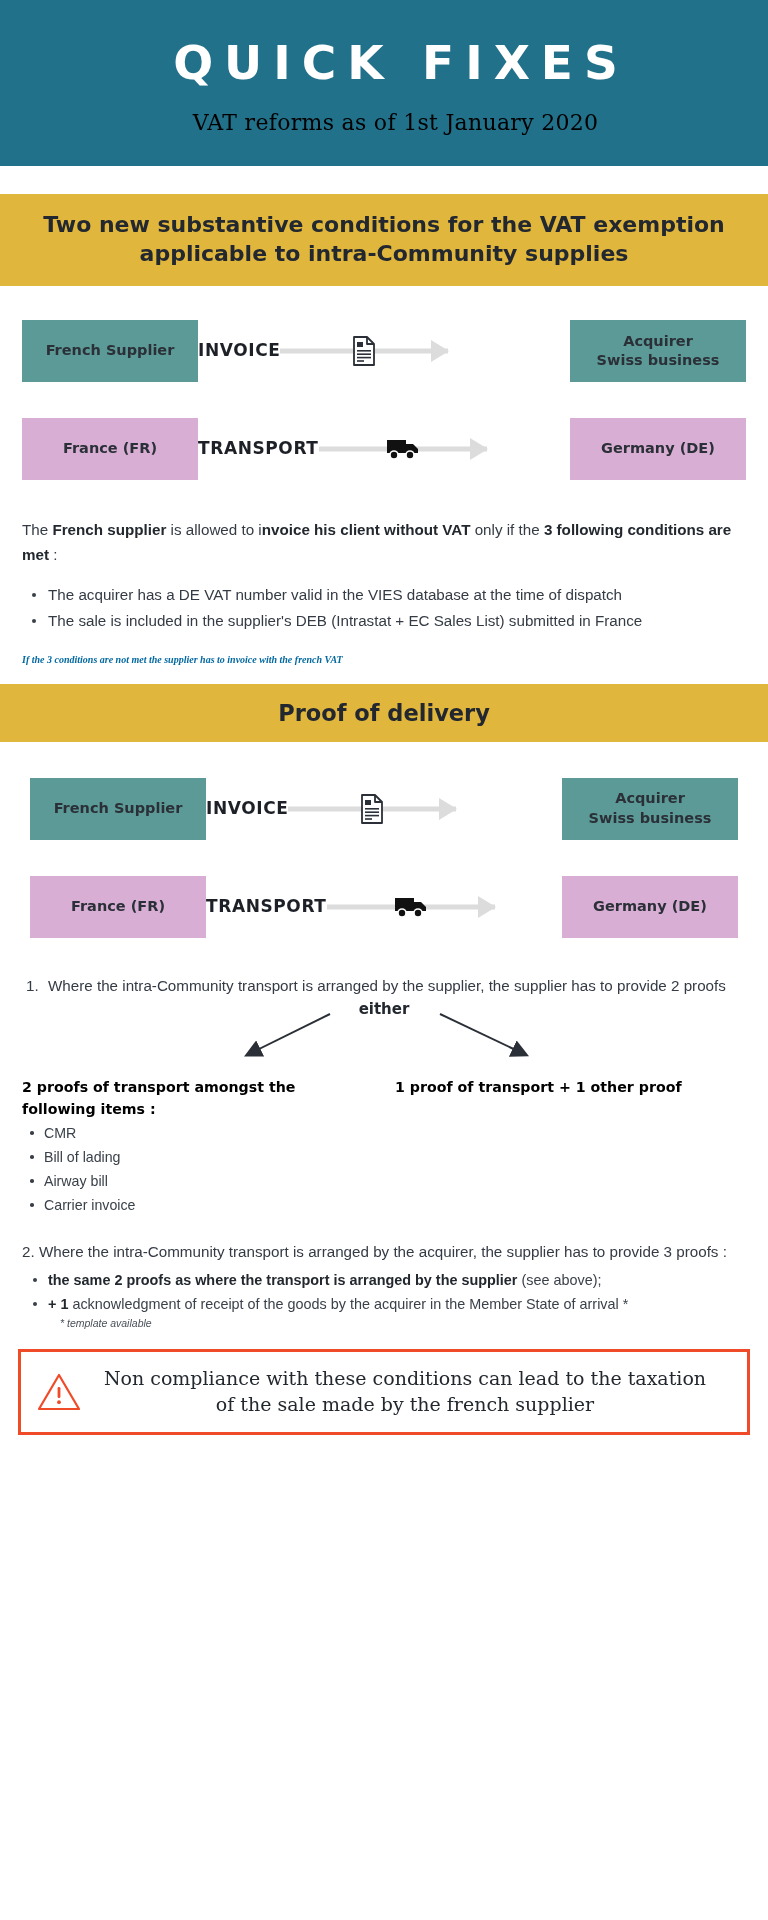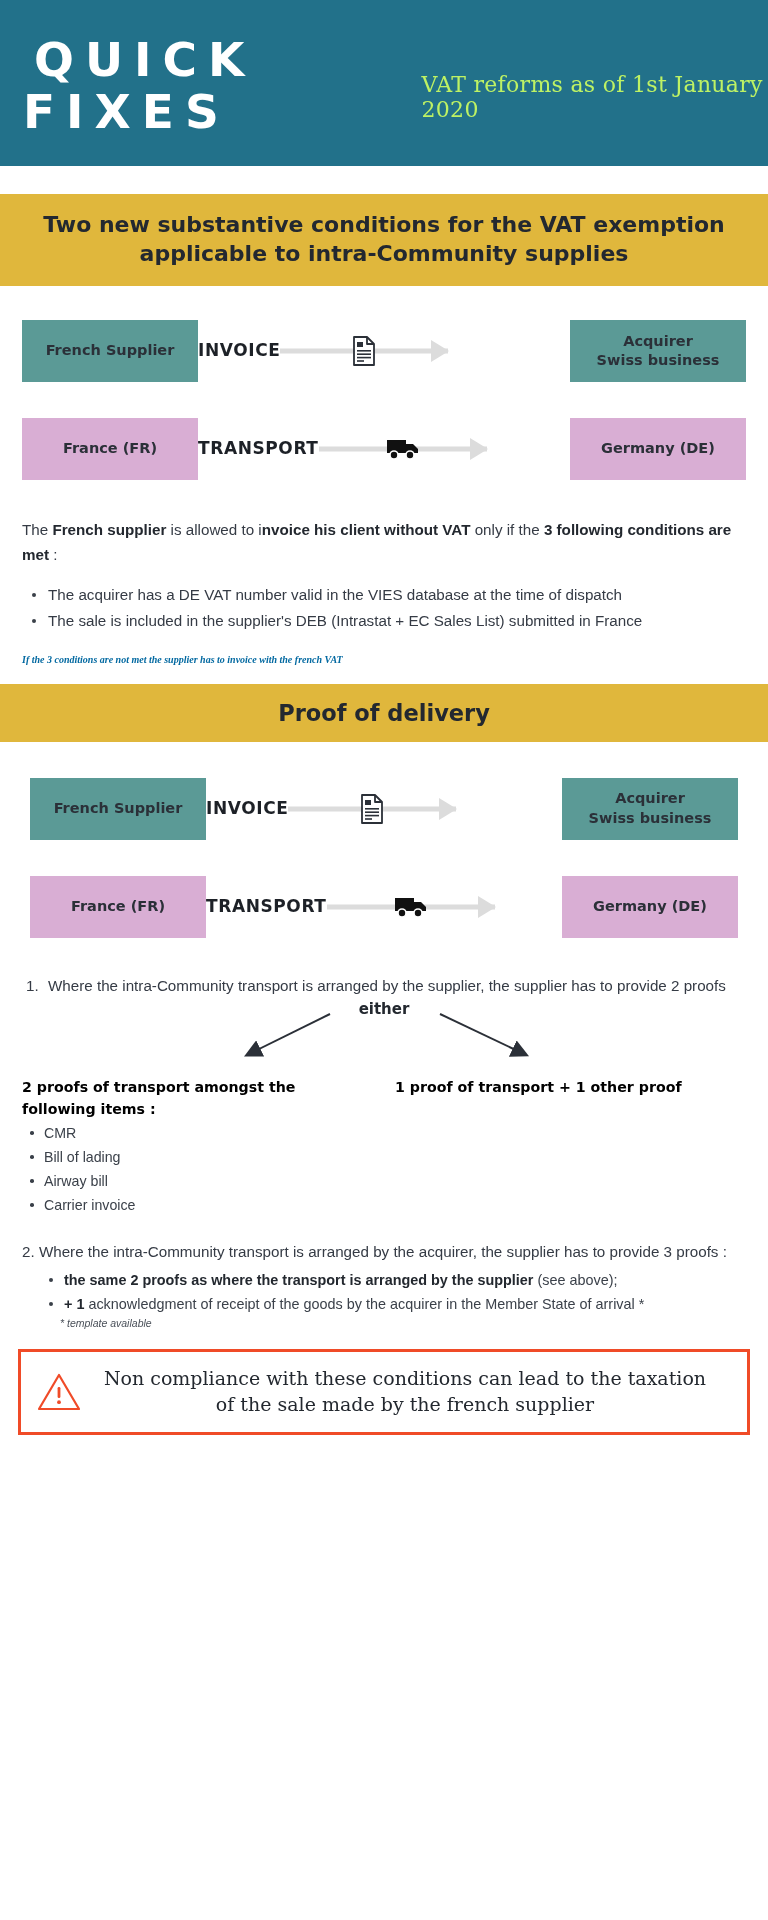--- a/index.html
+++ b/index.html
@@ -9,37 +9,37 @@
     font-family: "Liberation Sans", sans-serif;
     color: #2b3038;
   }
   body { width: 768px; min-height: 1920px; overflow: hidden; }
 
   
   .hero {
     background: #22718A;
     height: 166px;
     display: flex;
-    flex-direction: row;
+    flex-direction: column;
     align-items: center;
     justify-content: center;
     padding-top: 6px;
     padding-left: 23px;
   }
   .hero-title {
     color: #ffffff;
     font-size: 47px;
     font-weight: bold;
     letter-spacing: 11px;
     line-height: 1.1;
     text-indent: 11px;
     font-family: "DejaVu Sans", sans-serif;
   }
   .hero-sub {
-    color: #bef264;
+    color: #000000;
     font-size: 22px;
     margin-top: 22px;
     font-family: "DejaVu Serif", serif;
     letter-spacing: 0.3px;
   }
 
   
   .banner {
     background: #E0B73C;
     width: 100%;
@@ -239,21 +239,21 @@
 
   .para2 {
     padding: 0 22px;
     font-size: 15.2px;
     line-height: 1.62;
     color: #353b45;
     margin-top: 22px;
   }
   .bullets-tight {
     list-style: none;
-    margin: 4px 0 0 16px;
+    margin: 4px 0 0 0;
     padding: 0 22px;
   }
   .bullets-tight > li {
     position: relative;
     padding-left: 26px;
     font-size: 14.4px;
     line-height: 1.55;
     color: #3b414a;
     margin-bottom: 2px;
   }

